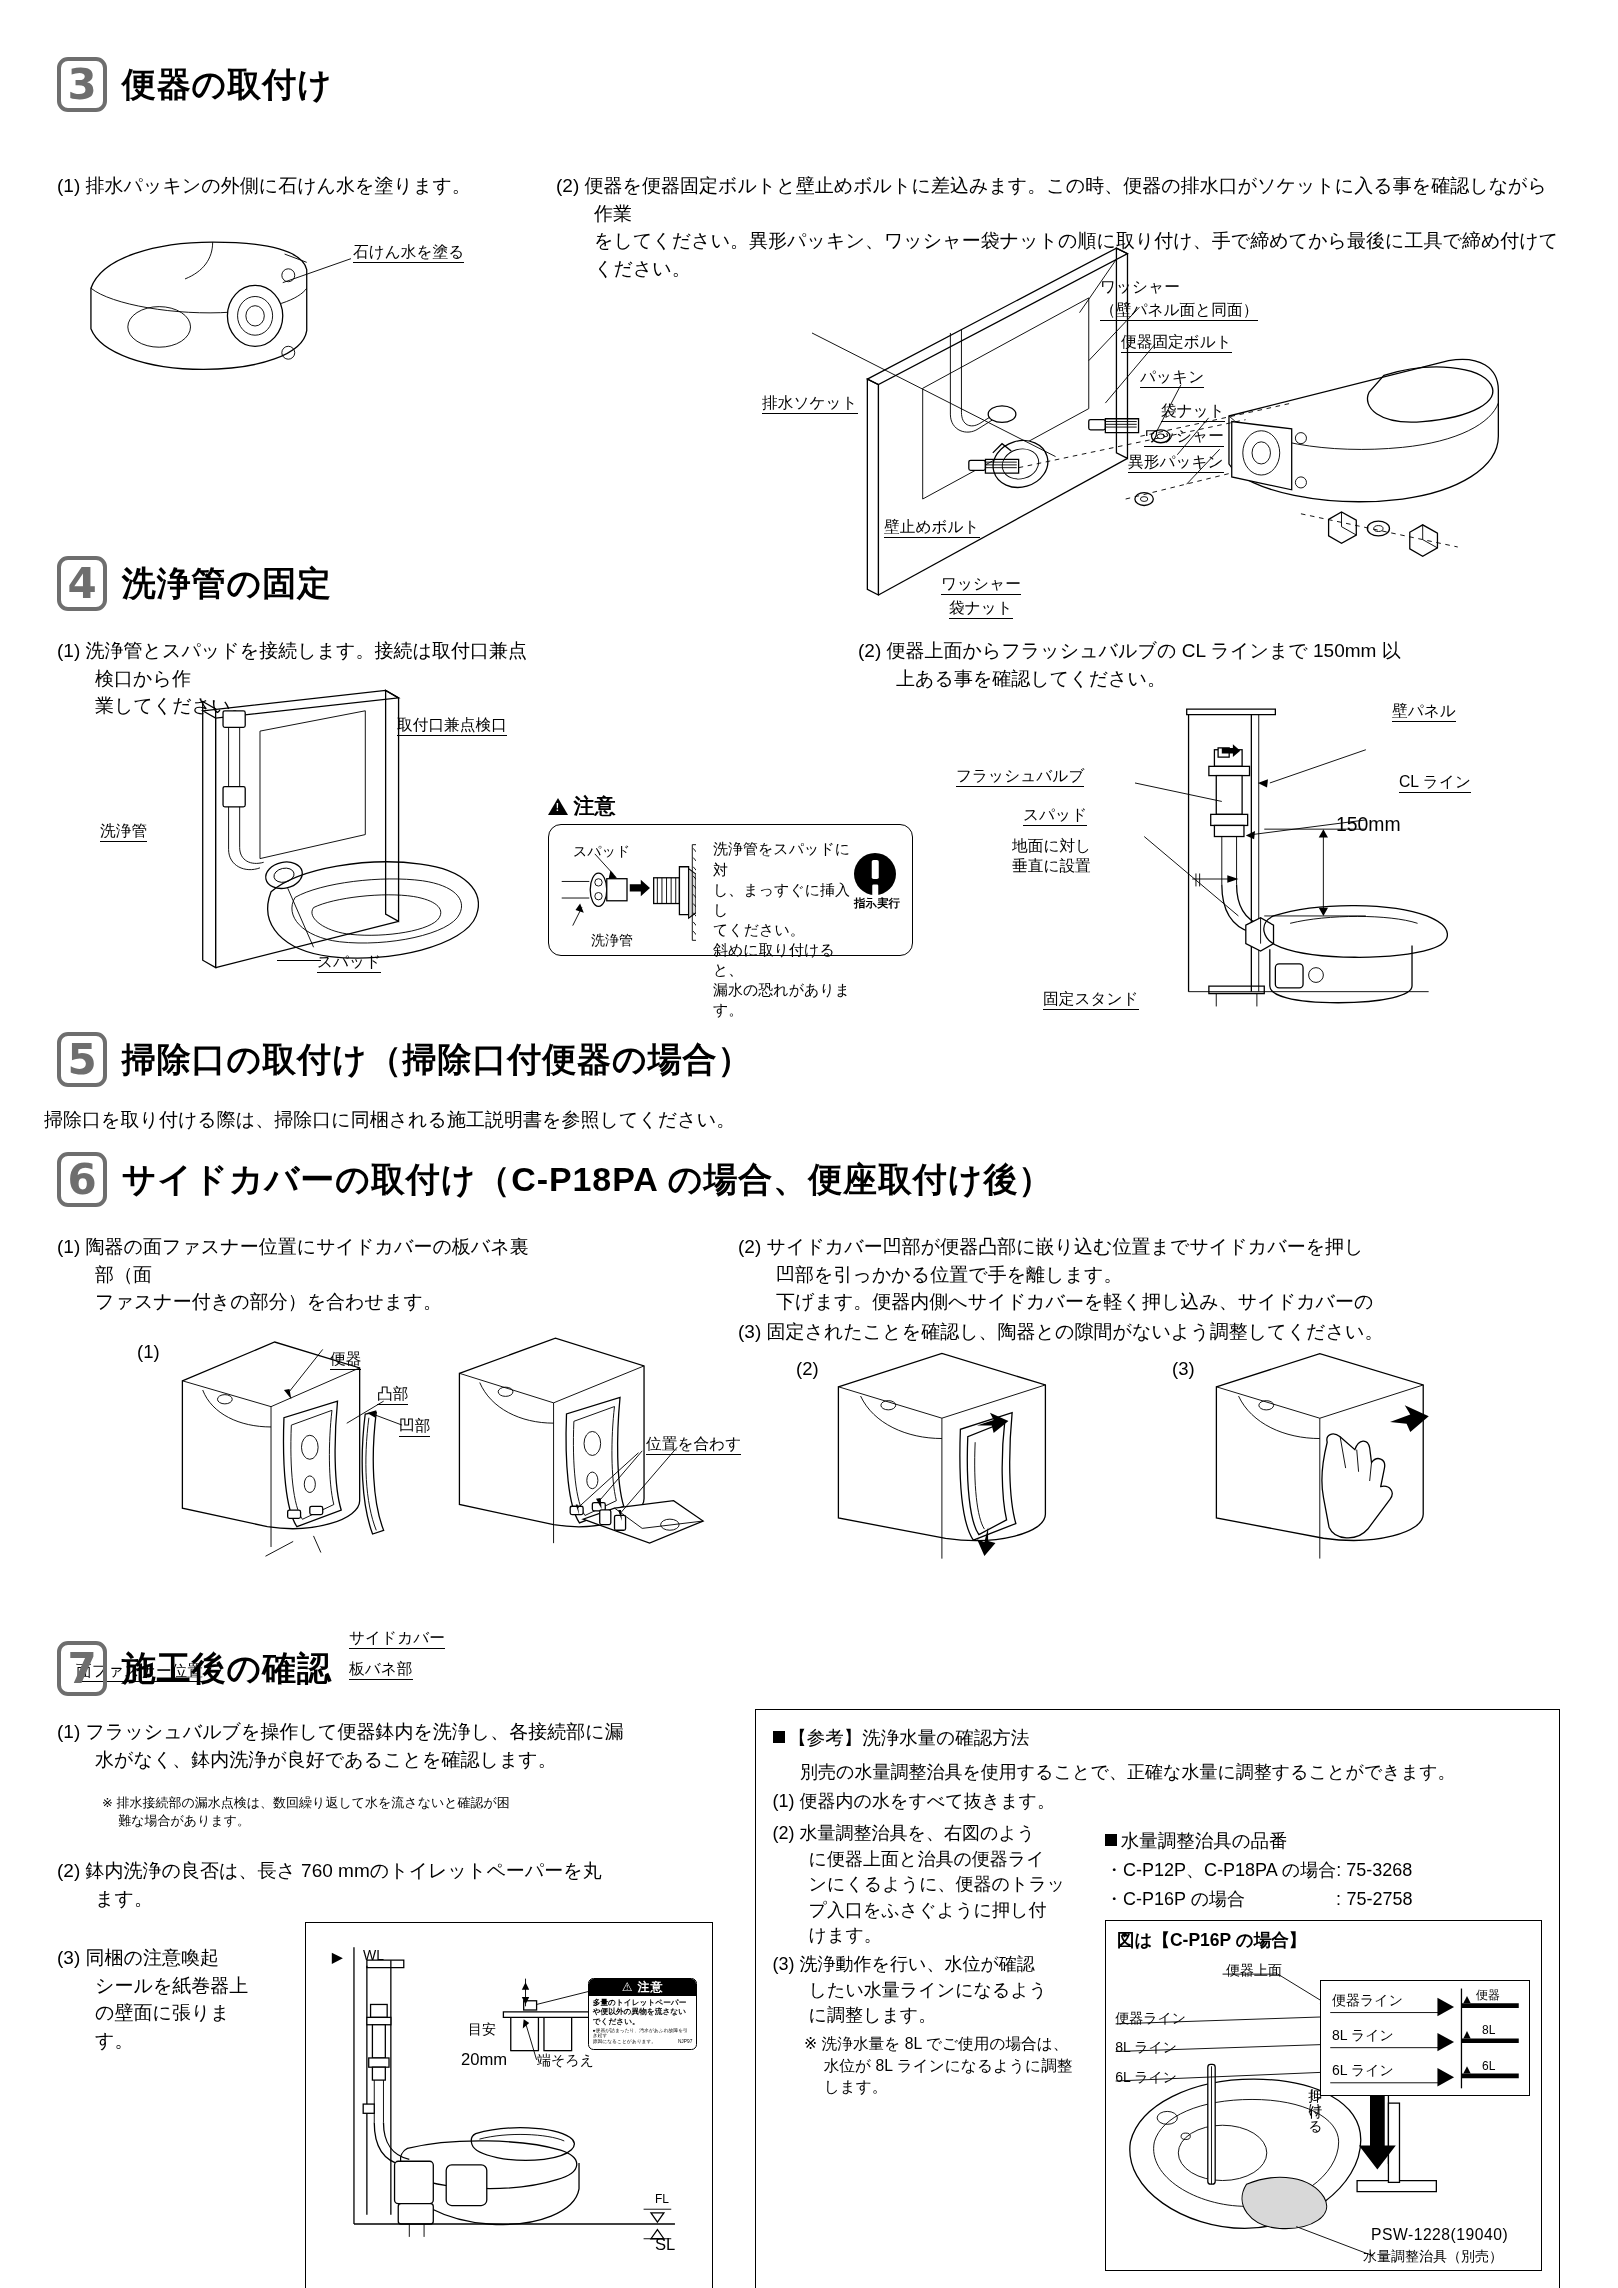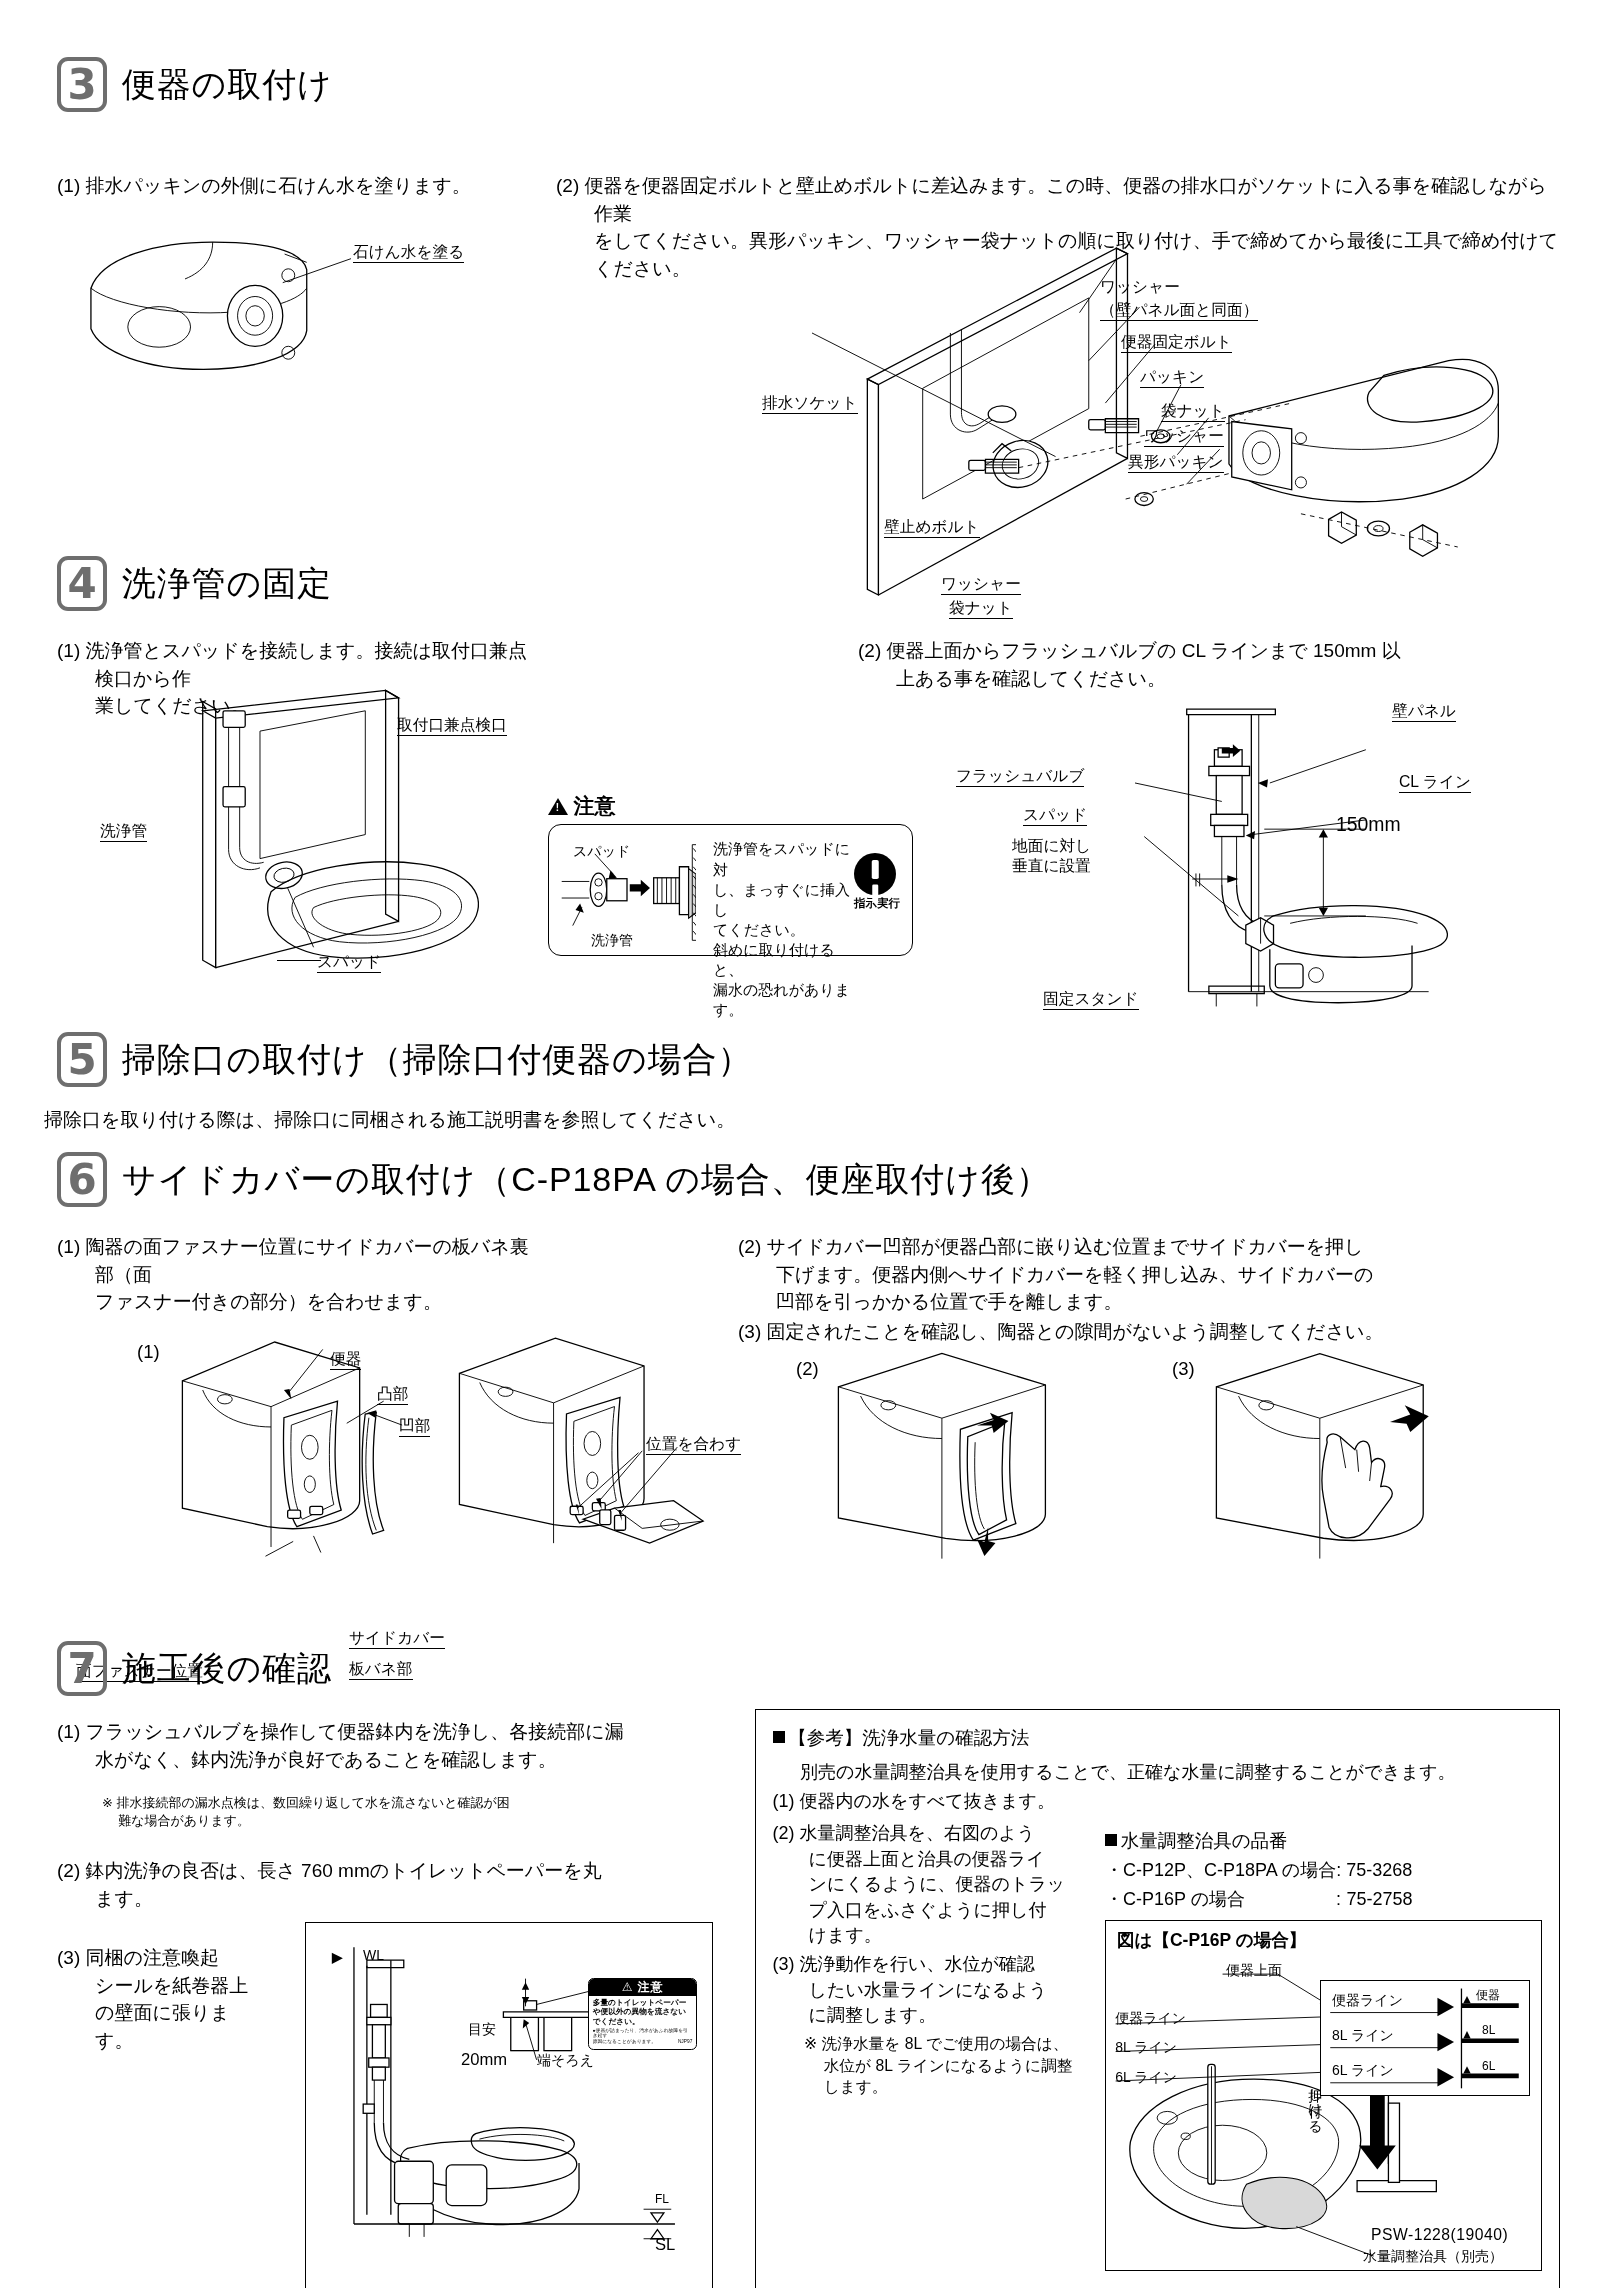--- a/index.html
+++ b/index.html
@@ -16,21 +16,21 @@
   .page { position: relative; width: 1619px; height: 2289px; padding: 0; }
 
   
   .sec-head { display: flex; align-items: center; gap: 14.8px; }
   .sec-num {
     width: 50px; height: 55px; border: 4.6px solid #6e6e6e; border-radius: 11px;
     display: flex; align-items: center; justify-content: center;
     font-size: 42px; font-weight: bold; color: #6e6e6e; line-height: 1;
     font-family: "DejaVu Sans", sans-serif; flex: none;
   }
-  .sec-title { font-size: 34px; font-weight: normal; letter-spacing: 0.9px; }
+  .sec-title { font-size: 34px; font-weight: bold; letter-spacing: 0.9px; }
 
   
   .body-t { font-size: 19px; line-height: 1.45; }
   .body-t .hang { display: block; text-indent: -2.0em; padding-left: 2.0em; }
   .note { font-size: 13px; line-height: 1.4; }
   .note .hang2 { display: block; text-indent: -1.2em; padding-left: 1.2em; }
 
   .lbl { font-size: 15.7px; line-height: 1.25; white-space: nowrap; }
   .lbl.u { border-bottom: 1.1px solid #000; }
   .lbl-sm { font-size: 14px; line-height: 1.2; white-space: nowrap; }
@@ -370,22 +370,22 @@
     <div class="sec-num">6</div>
     <div class="sec-title">サイドカバーの取付け（C-P18PA の場合、便座取付け後）</div>
   </div>
 
   <div class="abs body-t" style="left:57px; top:1233px; width:480px;">
     <span class="hang">(1) 陶器の面ファスナー位置にサイドカバーの板バネ裏部（面</span>
     <span style="display:block; padding-left:2.0em;">ファスナー付きの部分）を合わせます。</span>
   </div>
   <div class="abs body-t" style="left:738px; top:1233px; width:775px;">
     <span class="hang">(2) サイドカバー凹部が便器凸部に嵌り込む位置までサイドカバーを押し</span>
+    <span style="display:block; padding-left:2.0em;">凹部を引っかかる位置で手を離します。</span>
     <span style="display:block; padding-left:2.0em;">下げます。便器内側へサイドカバーを軽く押し込み、サイドカバーの</span>
-    <span style="display:block; padding-left:2.0em;">凹部を引っかかる位置で手を離します。</span>
   </div>
   <div class="abs body-t" style="left:738px; top:1318px; width:794px;">
     <span class="hang">(3) 固定されたことを確認し、陶器との隙間がないよう調整してください。</span>
   </div>
 
   <div class="abs lbl" style="left:137px; top:1340px; font-size:18.5px;">(1)</div>
   <svg class="abs" style="left:175px; top:1329px;" width="277" height="231" viewBox="0 0 300 250">
     <path class="s-stroke" d="M8,56 L108,14 L200,42 L200,186 C200,206 150,222 100,214 L8,194 Z"></path>
     <path class="s-thin" d="M8,56 L104,84 L200,42"></path>
     <path class="s-thin" d="M104,84 L104,236"></path>

